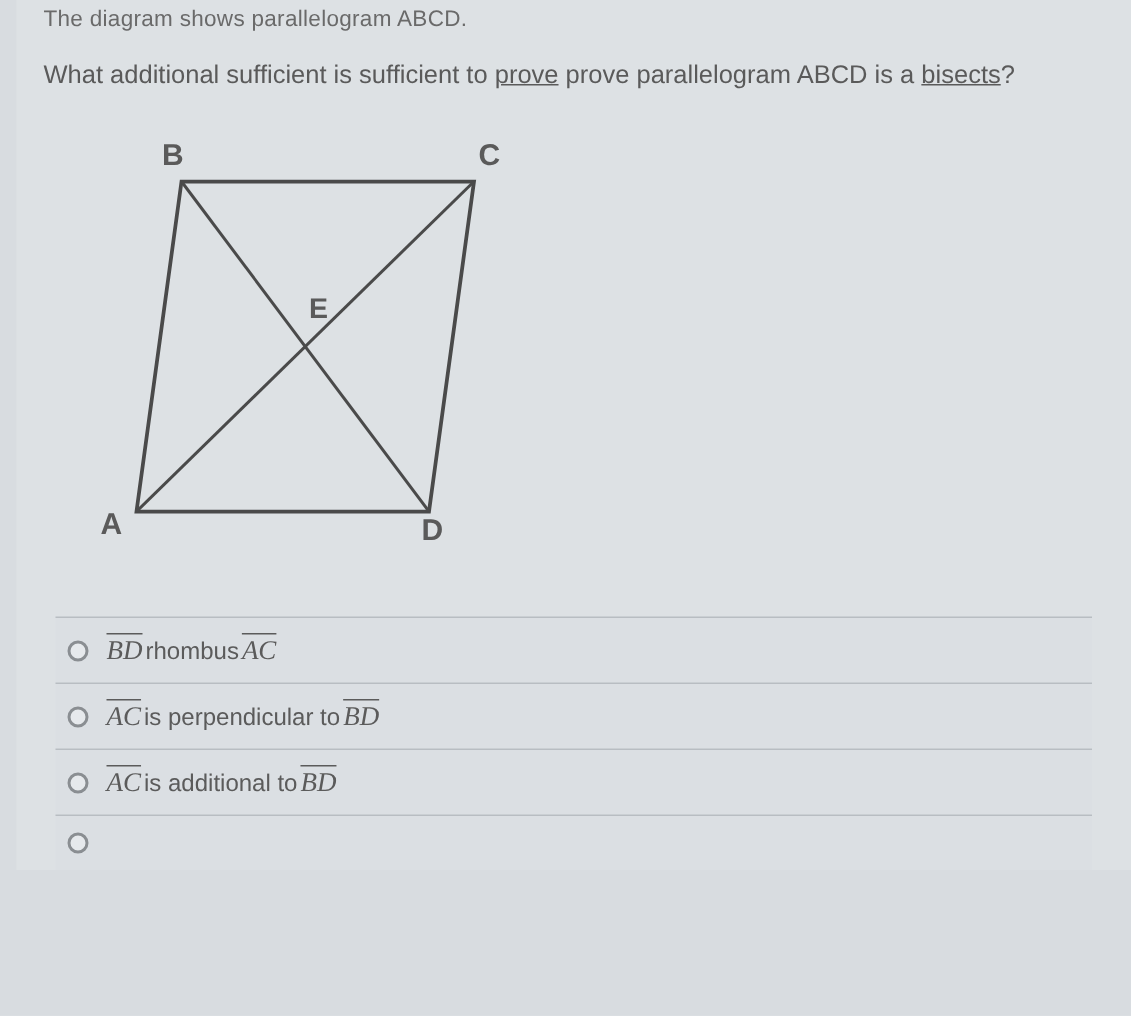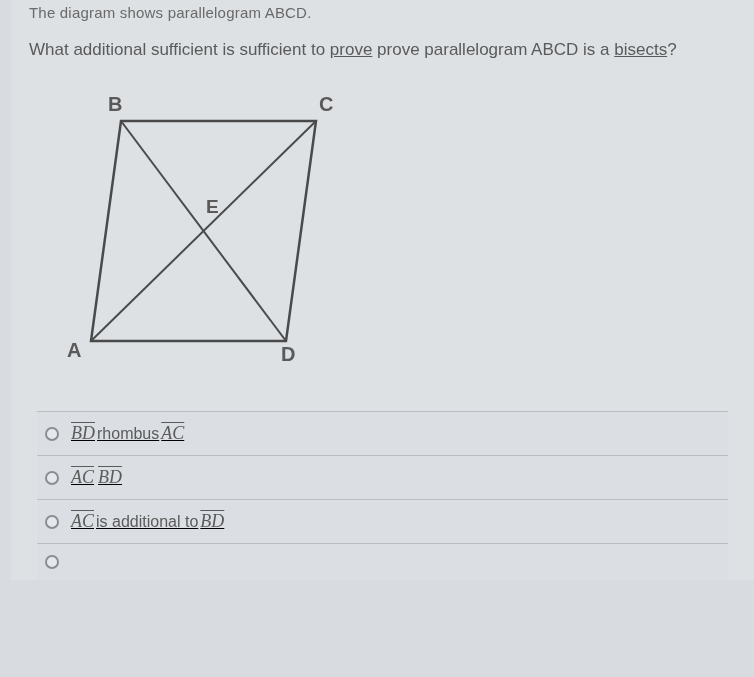--- a/index.html
+++ b/index.html
@@ -42,21 +42,20 @@
     }
     .vertex-label {
       position: absolute;
       font-weight: bold;
       font-size: 20px;
       color: #5a5a5a;
       font-family: Arial, sans-serif;
     }
     .answers {
       padding: 0 26px;
-      text-decoration: underline;
     }
     .answer-row {
       border-top: 1px solid #b8bdc2;
       padding: 11px 8px 11px 8px;
       display: flex;
       align-items: center;
       gap: 10px;
       background: #dbdfe3;
     }
     .radio {
@@ -119,20 +118,21 @@
         <span class="overline">BD</span>
           <span class="plain"> rhombus </span>
           <span class="overline">AC</span>
       </div>
     </div>
 
     <div class="answer-row">
       <div class="radio"></div>
       <div class="answer-text">
         <span class="overline">AC</span>
+          <span class="plain"> is perpendicular to </span>
           <span class="overline">BD</span>
       </div>
     </div>
 
     <div class="answer-row">
       <div class="radio"></div>
       <div class="answer-text">
         <span class="overline">AC</span>
           <span class="plain"> is additional to </span>
           <span class="overline">BD</span>

